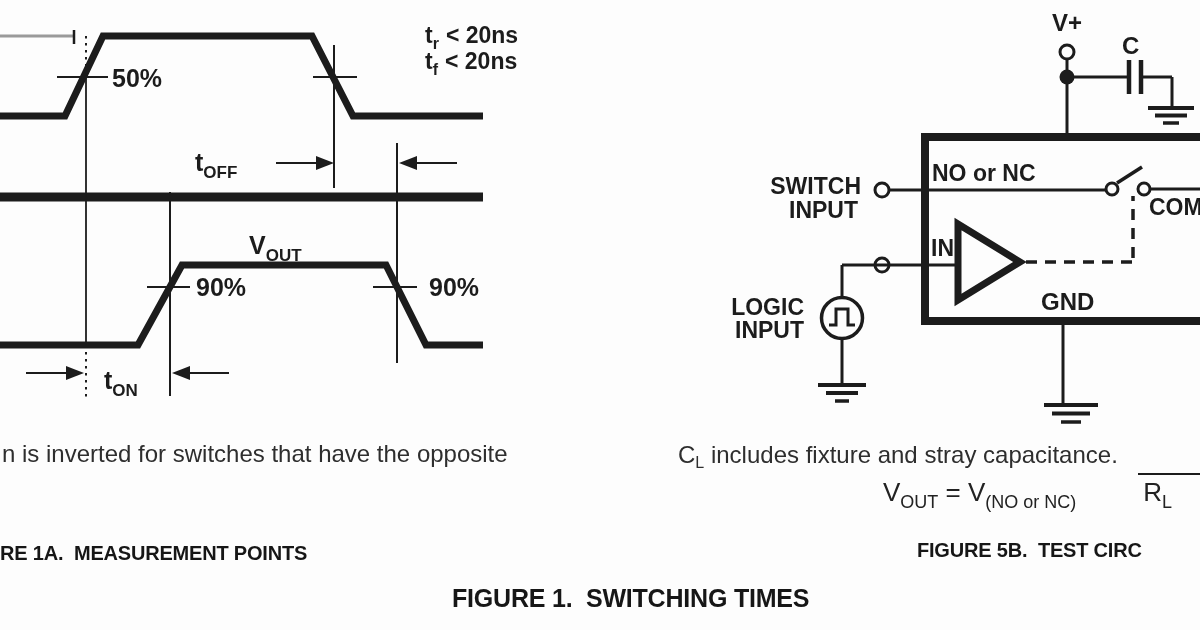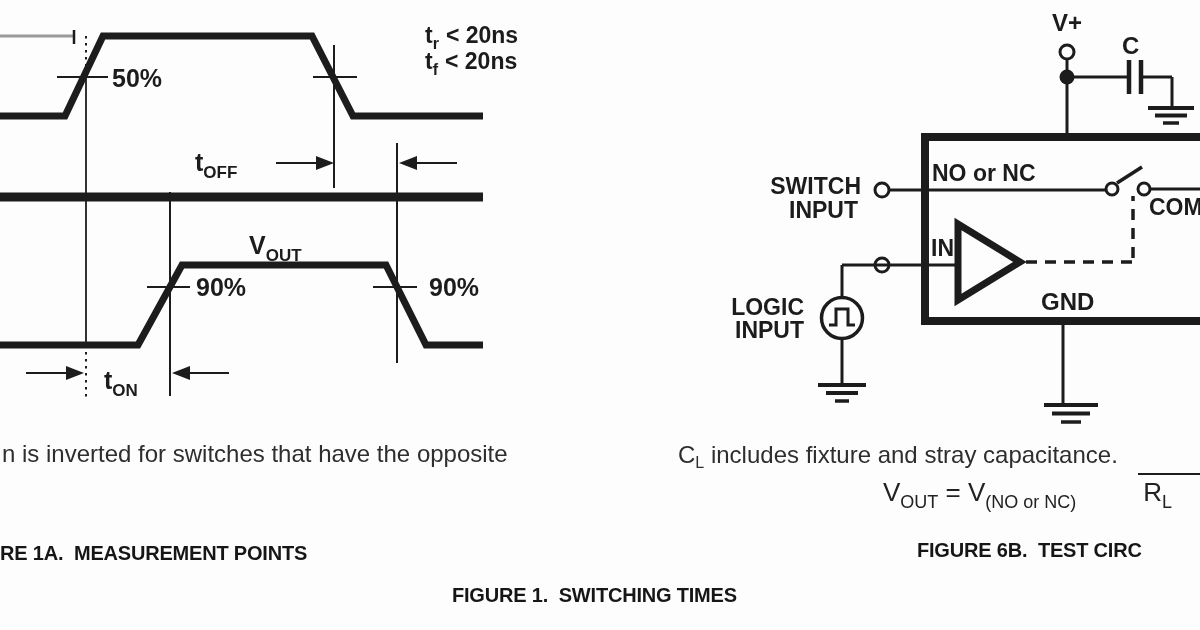--- a/index.html
+++ b/index.html
@@ -132,16 +132,16 @@
     </g>
   </svg>
 
   <div class="overlay note" style="left:678px;top:441px;"><span>C</span><span class="note-right-sub">L</span><span> includes fixture and stray capacitance.</span></div>
 
   <div class="overlay note" style="left:2px;top:440px;">n is inverted for switches that have the opposite</div>
 
   <div class="overlay equation" style="left:883px;top:473px;"><span>V</span><span class="eq-sub">OUT</span><span> = </span><span>V</span><span class="eq-sub">(NO or NC)</span><span class="eq-frac"><span>R</span><span class="eq-sub">L</span></span></div>
 
   <div class="overlay caption" style="left:0px;top:542px;">RE 1A.  MEASUREMENT POINTS</div>
-  <div class="overlay caption" style="left:917px;top:539px;">FIGURE 6B.  TEST CIRC</div>
-  <div class="overlay caption" style="left:452px;top:584px;font-size:20px;">FIGURE 1.  SWITCHING TIMES</div>
+  <div class="overlay caption" style="left:917px;top:539px;">FIGURE 5B.  TEST CIRC</div>
+  <div class="overlay caption" style="left:452px;top:584px;font-size:25px;">FIGURE 1.  SWITCHING TIMES</div>
 
 </div>
 
 </body></html>

